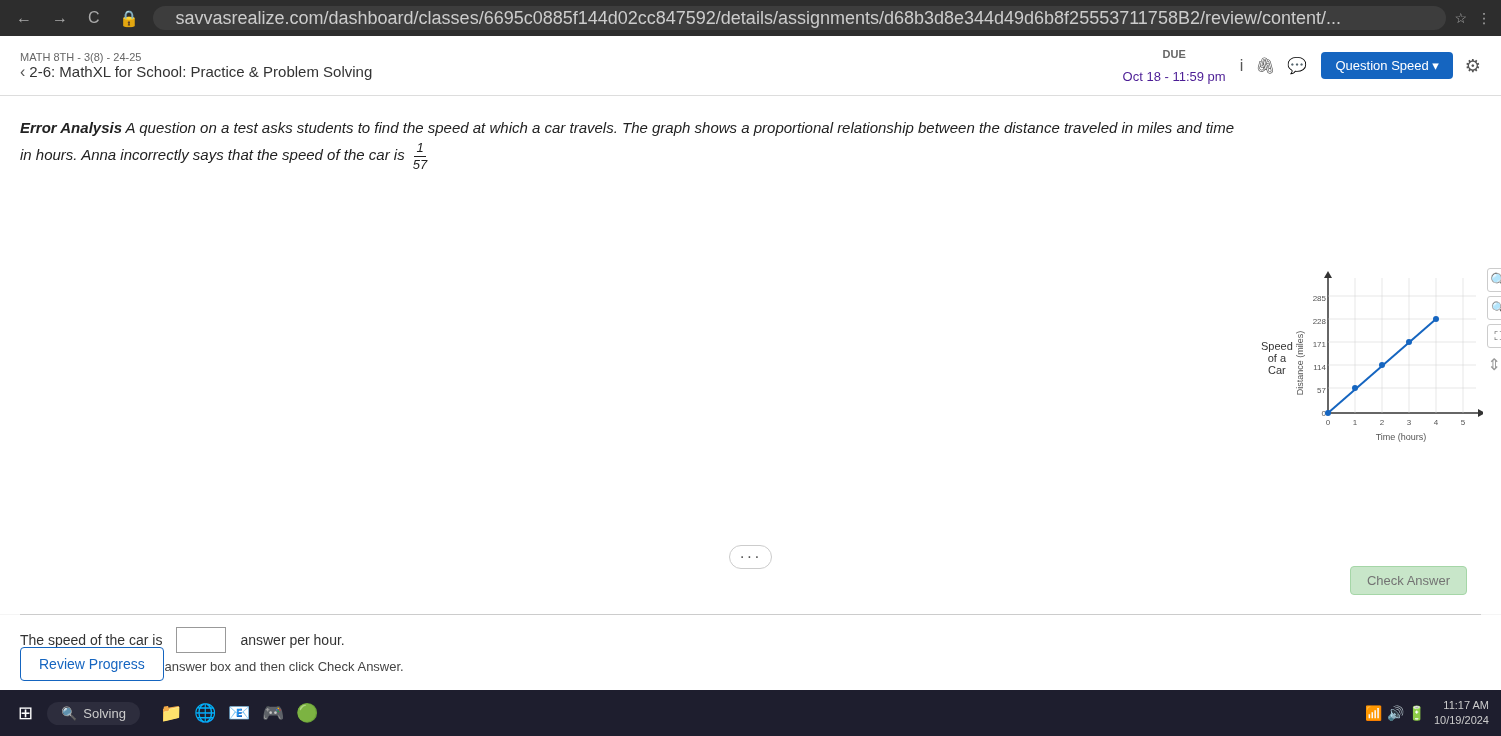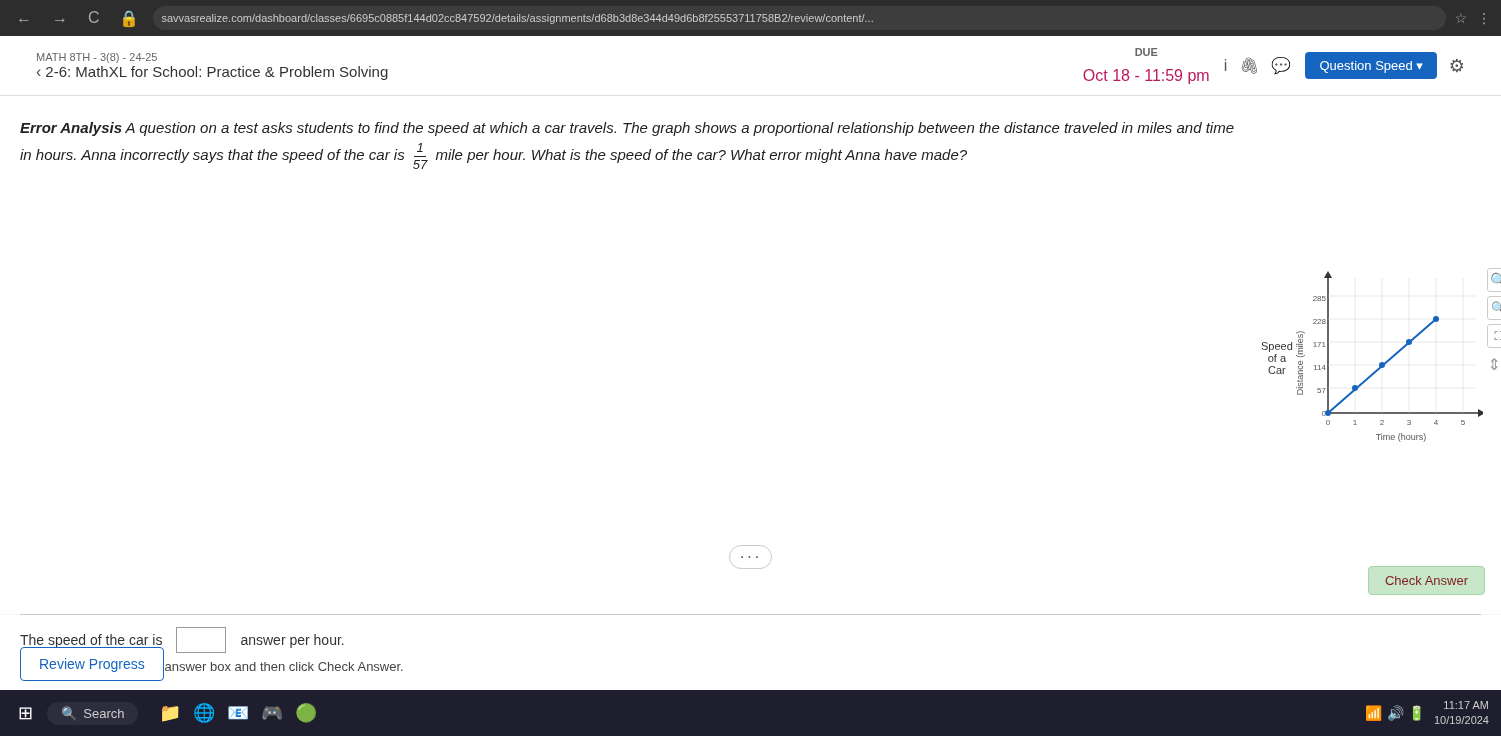--- a/index.html
+++ b/index.html
@@ -27,43 +27,43 @@
       cursor: pointer;
       padding: 2px 6px;
     }
     .browser-url-bar {
       flex: 1;
       background: #3d3d3d;
       border-radius: 12px;
       height: 24px;
       display: flex;
       align-items: center;
-      padding: 0 8px;
+      padding: 0 22px;
       color: #ccc;
-      font-size: 11px;
+      font-size: 18px;
     }
     .browser-icons {
       display: flex;
       gap: 10px;
       color: #aaa;
       font-size: 14px;
     }
 
     
     .main-content {
       background: #f5f5f5;
       height: 700px;
       display: flex;
       flex-direction: column;
     }
 
     
     .top-header {
       background: white;
-      padding: 8px 36px;
+      padding: 8px 20px;
       display: flex;
       align-items: center;
       justify-content: space-between;
       border-bottom: 1px solid #ddd;
       min-height: 60px;
     }
     .header-left {
       display: flex;
       flex-direction: column;
     }
@@ -90,22 +90,22 @@
     }
     .due-info {
       text-align: center;
     }
     .due-label {
       font-size: 11px;
       color: #666;
       font-weight: bold;
     }
     .due-date {
-      font-size: 16px;
-      color: #be185d;
+      font-size: 13px;
+      color: #4c1d95;
       margin-top: 9px;
     }
     .header-icons {
       display: flex;
       gap: 8px;
       align-items: center;
     }
     .icon-btn {
       font-size: 16px;
       color: #555;
@@ -273,29 +273,29 @@
     .bottom-controls {
       background: white;
       padding: 8px 20px;
       display: flex;
       align-items: center;
       justify-content: space-between;
       border-top: 1px solid #ddd;
     }
     .check-answer-btn {
       background: #c8e6c9;
-      color: #7f1d1d;
+      color: #737373;
       border: 1px solid #a5d6a7;
       padding: 6px 16px;
       border-radius: 4px;
       font-size: 13px;
       cursor: pointer;
       font-weight: 500;
       position: absolute;
-      right: 16px;
+      right: 34px;
       bottom: 95px;
     }
     .clear-all-btn {
       background: #1565c0;
       color: white;
       border: none;
       padding: 6px 16px;
       border-radius: 4px;
       font-size: 13px;
       cursor: pointer;
@@ -500,21 +500,21 @@
     </div>
   </div>
 
 
   <div class="question-body">
     <div class="question-text-area">
       <p>
         <span class="bold">Error Analysis</span><span> A question on a test asks students to find the speed at which a car travels. The graph shows a proportional relationship between the distance traveled in miles and time in hours. Anna incorrectly says that the speed of the car is </span><span class="fraction">
             <span class="numerator">1</span>
             <span class="denominator">57</span>
-          </span><span> mile per hour. What is the speed of the car? What error might Anna have made?</span>
+          </span>
       </p>
     </div>
 
     <div class="graph-area">
       <div class="graph-title">Speed of a Car</div>
       <div class="chart-wrapper">
         <svg width="190" height="180">
 
           <text x="10" y="95" font-size="9" fill="#555" text-anchor="middle" transform="rotate(-90,10,95)">Distance (miles)</text>
 
@@ -621,21 +621,21 @@
   </div>
 
 </div>
 
 <button class="review-progress-btn">Review Progress</button>
 
 <div class="taskbar">
   <span class="taskbar-start">⊞</span>
   <div class="taskbar-search">
     <span>🔍</span>
-    <span>Search</span>
+    <span>Solving</span>
   </div>
   <div class="taskbar-apps">
     <span class="taskbar-app-icon">📁</span>
     <span class="taskbar-app-icon">🌐</span>
     <span class="taskbar-app-icon">📧</span>
     <span class="taskbar-app-icon">🎮</span>
     <span class="taskbar-app-icon">🟢</span>
   </div>
   <div class="taskbar-right">
     <div class="taskbar-sys-icons">

